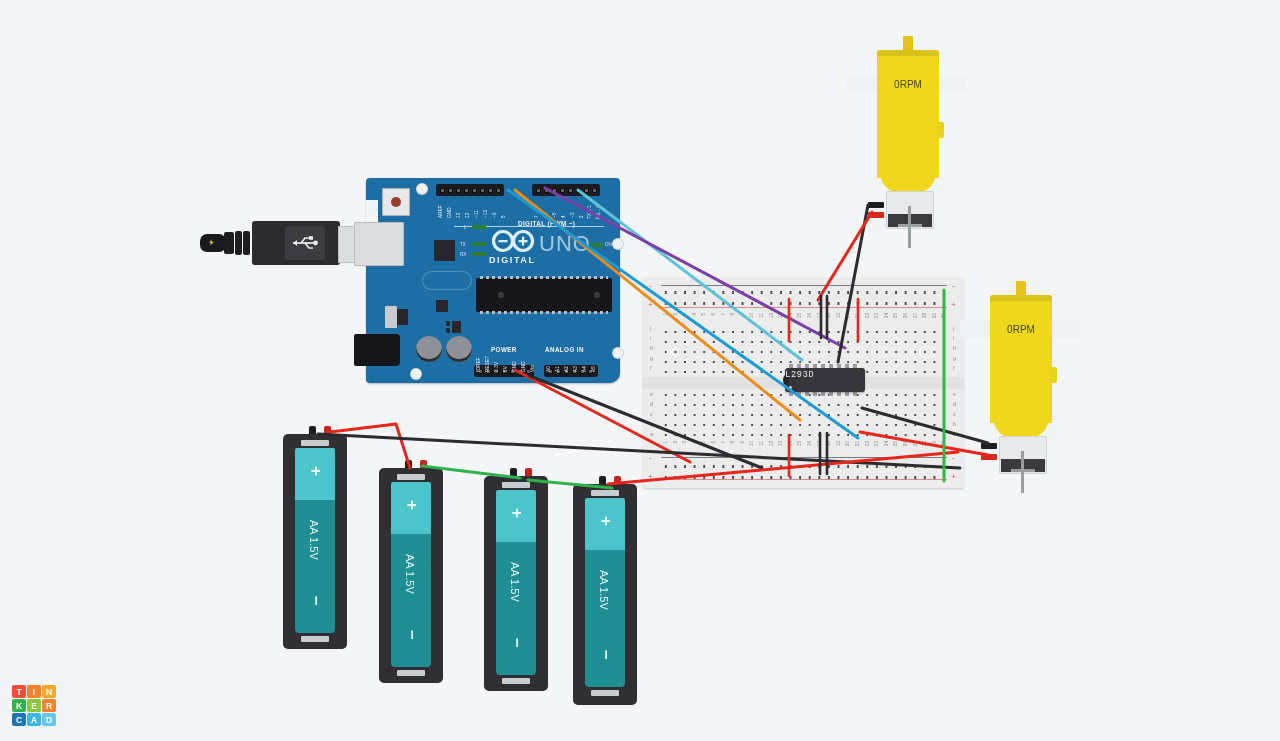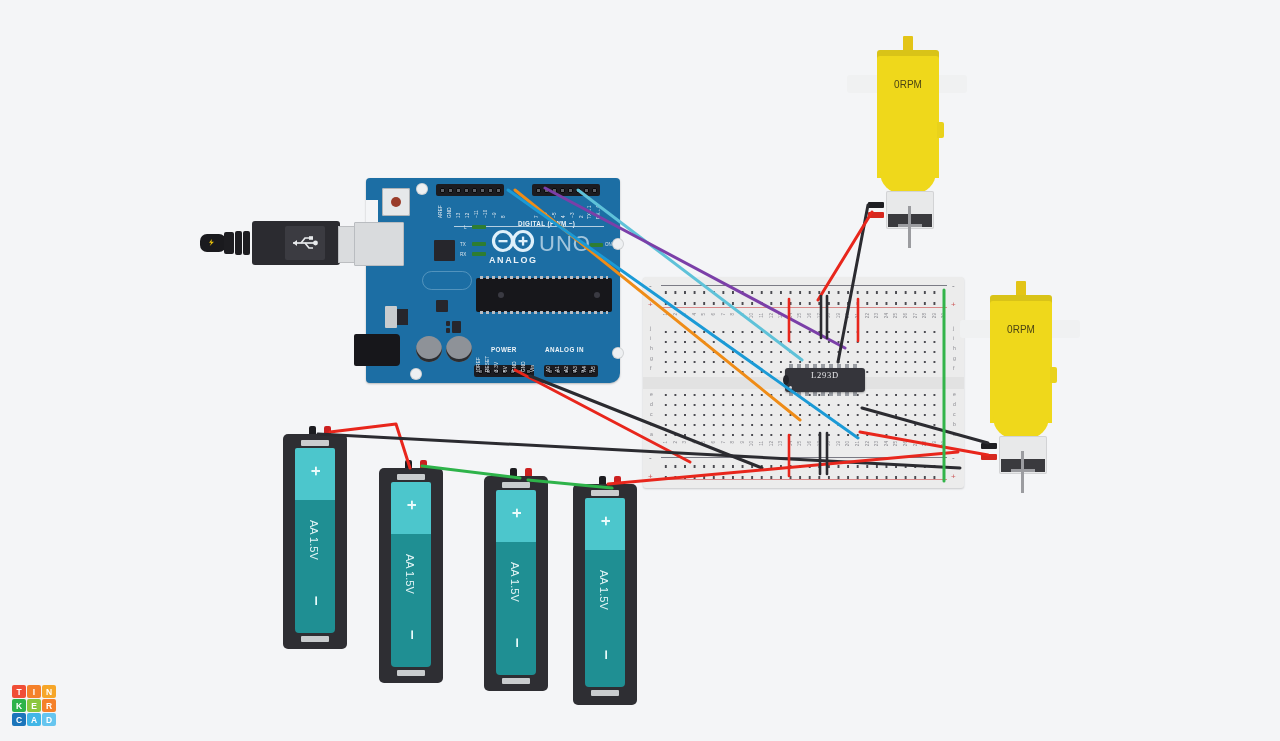--- a/index.html
+++ b/index.html
@@ -60,22 +60,22 @@
   .sgn-plus{color:#cc5a5a;} .sgn-minus{color:#6d6d76;}
   .bb-rowlbl{position:absolute;font-size:5.2px;color:#8a8a90;}
   .bb-collbl{position:absolute;font-size:4.6px;color:#8a8a90;writing-mode:vertical-rl;
              transform:rotate(180deg);}
   .holes{position:absolute;}
 
   
   #l293d{left:785px;top:368px;width:80px;height:24px;}
   .ic-body{position:absolute;inset:0;background:#35353b;border-radius:3px;
            box-shadow:0 1px 2px rgba(0,0,0,.3);}
-  .ic-label{position:absolute;width:100%;top:2px;text-align:center;color:#e9e9ec;font-size:8.5px;
-            letter-spacing:.8px;font-family:Liberation Serif, serif;}
+  .ic-label{position:absolute;width:100%;top:2px;color:#e9e9ec;font-size:8.5px;
+            letter-spacing:.8px;font-family:Liberation Mono, monospace;}
   .ic-notch{position:absolute;left:-2px;top:7px;width:6px;height:10px;border-radius:50%;background:#222228;}
   .ic-dot{position:absolute;left:4px;bottom:3px;width:3px;height:3px;border-radius:50%;background:#d8d8dc;}
   .ic-pins{position:absolute;left:4px;right:4px;height:5px;
            background:repeating-linear-gradient(to right,#9a9da3 0 4px,transparent 4px 8px);}
 
   
   .motor{position:absolute;}
   .m-shaft{position:absolute;background:#e3c417;border-radius:1px;}
   .m-box{position:absolute;background:#efd81b;border-radius:3px 3px 0 0;}
   .m-box-top{position:absolute;background:#d9c318;border-radius:3px 3px 0 0;}
@@ -208,21 +208,21 @@
     <svg class="logo-inf" style="left:124px;top:48px;" width="46" height="30" viewBox="0 0 46 30">
       <g fill="none" stroke="#dff0fa" stroke-width="3.2">
         <circle cx="13" cy="15" r="9.5"></circle>
           <circle cx="33" cy="15" r="9.5"></circle>
       </g>
       <rect x="8.5" y="14" width="9" height="2.3" fill="#dff0fa"></rect>
       <rect x="28.5" y="14" width="9" height="2.3" fill="#dff0fa"></rect>
       <rect x="31.9" y="10.6" width="2.3" height="9" fill="#dff0fa"></rect>
     </svg>
     <div class="uno-word" style="left:173px;top:53px;">UNO</div>
-    <div class="arduino-word" style="left:123px;top:77px;">ANALOG</div>
+    <div class="arduino-word" style="left:123px;top:77px;">DIGITAL</div>
 
     <div class="silk-oval" style="left:56px;top:93px;width:48px;height:17px;"></div>
 
     <div class="smd" style="left:68px;top:62px;width:21px;height:21px;"></div>
     <div class="smd" style="left:70px;top:122px;width:12px;height:12px;"></div>
     <div class="smd" style="left:80px;top:143px;width:4px;height:5px;"></div>
     <div class="smd" style="left:80px;top:150px;width:4px;height:5px;"></div>
     <div class="smd" style="left:86px;top:143px;width:9px;height:12px;"></div>
     <div class="abs" style="left:19px;top:128px;width:12px;height:22px;background:#c9ccce;border-radius:1px;"></div>
     <div class="abs" style="left:31px;top:131px;width:11px;height:16px;background:#26262c;"></div>

